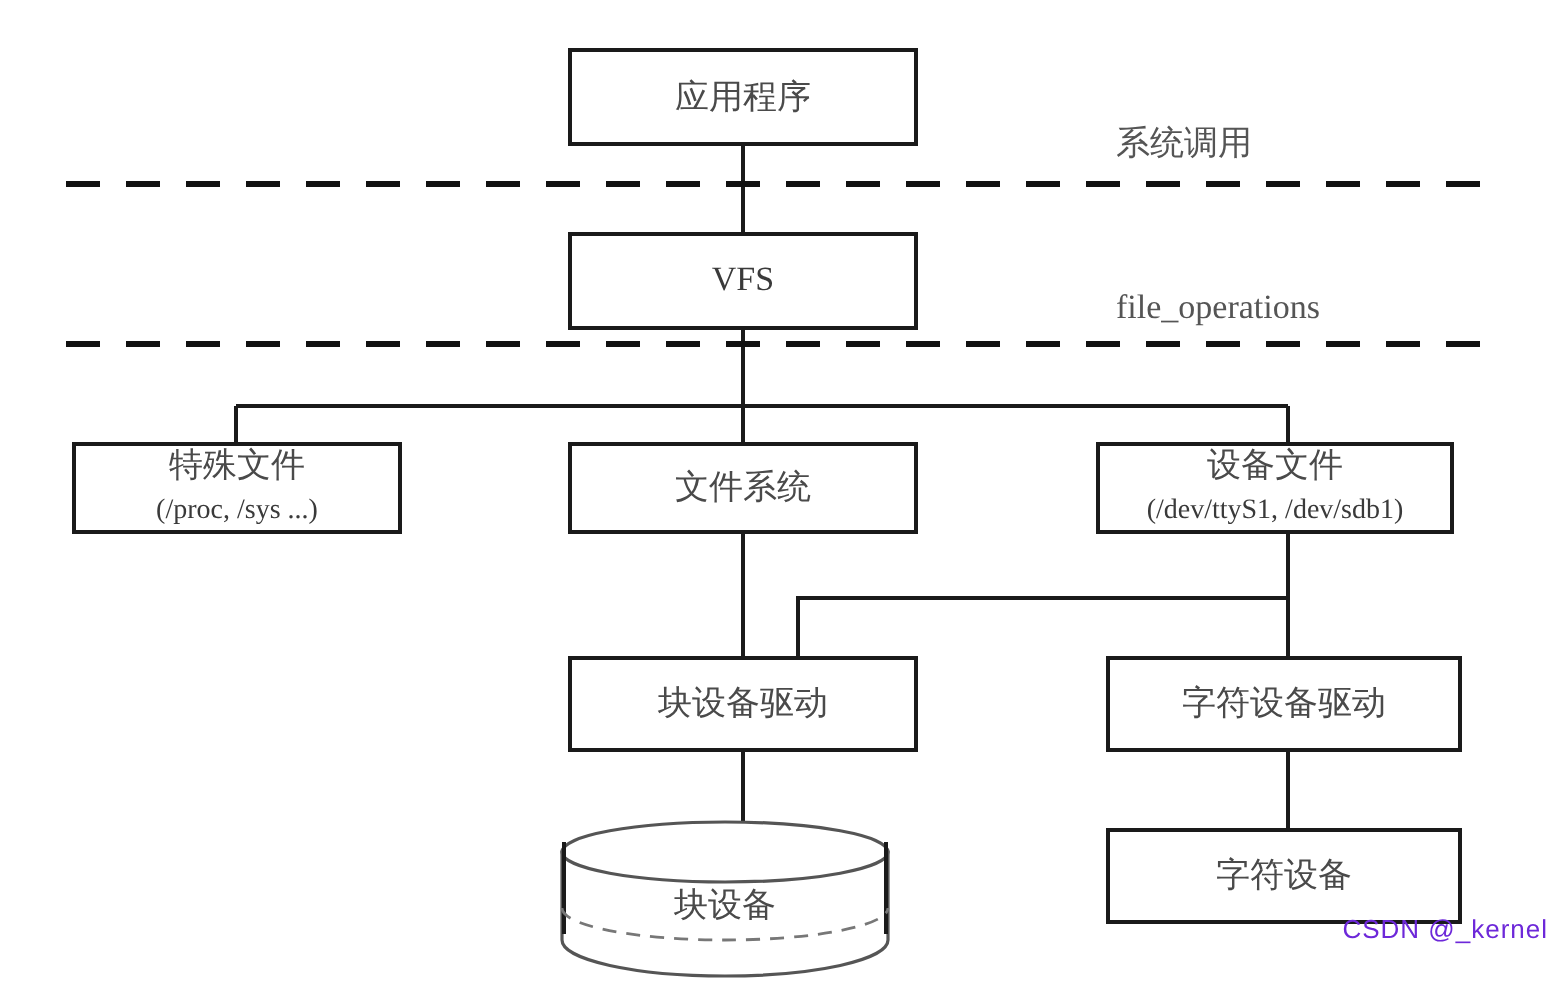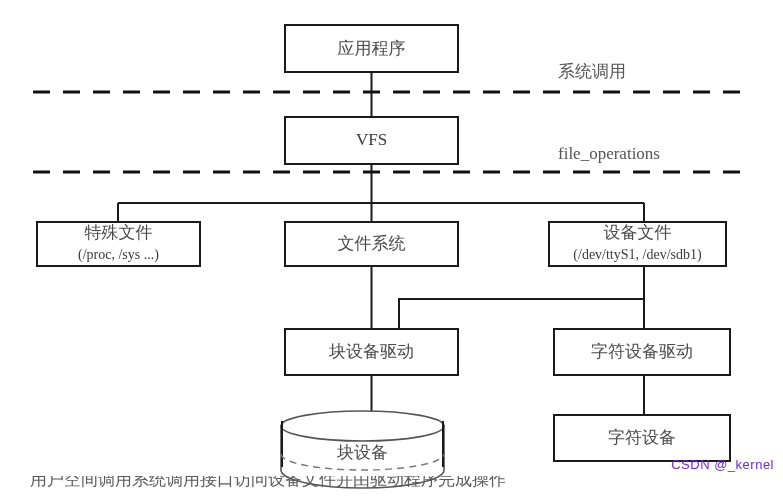--- a/index.html
+++ b/index.html
@@ -200,18 +200,15 @@
       <path class="node-cyl-side" d="M 443 404 L 443 450"></path>
       <path class="node-cyl-inner" d="M 281 437 A 81.5 16 0 0 0 444 437"></path>
       <text class="box-label" x="362.5" y="437">块设备</text>
     </g>
 
     <text class="divider-label" x="558" y="56">系统调用</text>
     <text class="divider-label" x="558" y="138">file_operations</text>
 
   </svg>
 
-  <div class="bottom-strip">
-    <span>用户空间调用系统调用接口访问设备文件并由驱动程序完成操作</span>
-  </div>
 
   <div class="watermark">CSDN @_kernel</div>
 </div>
 
 </body></html>

